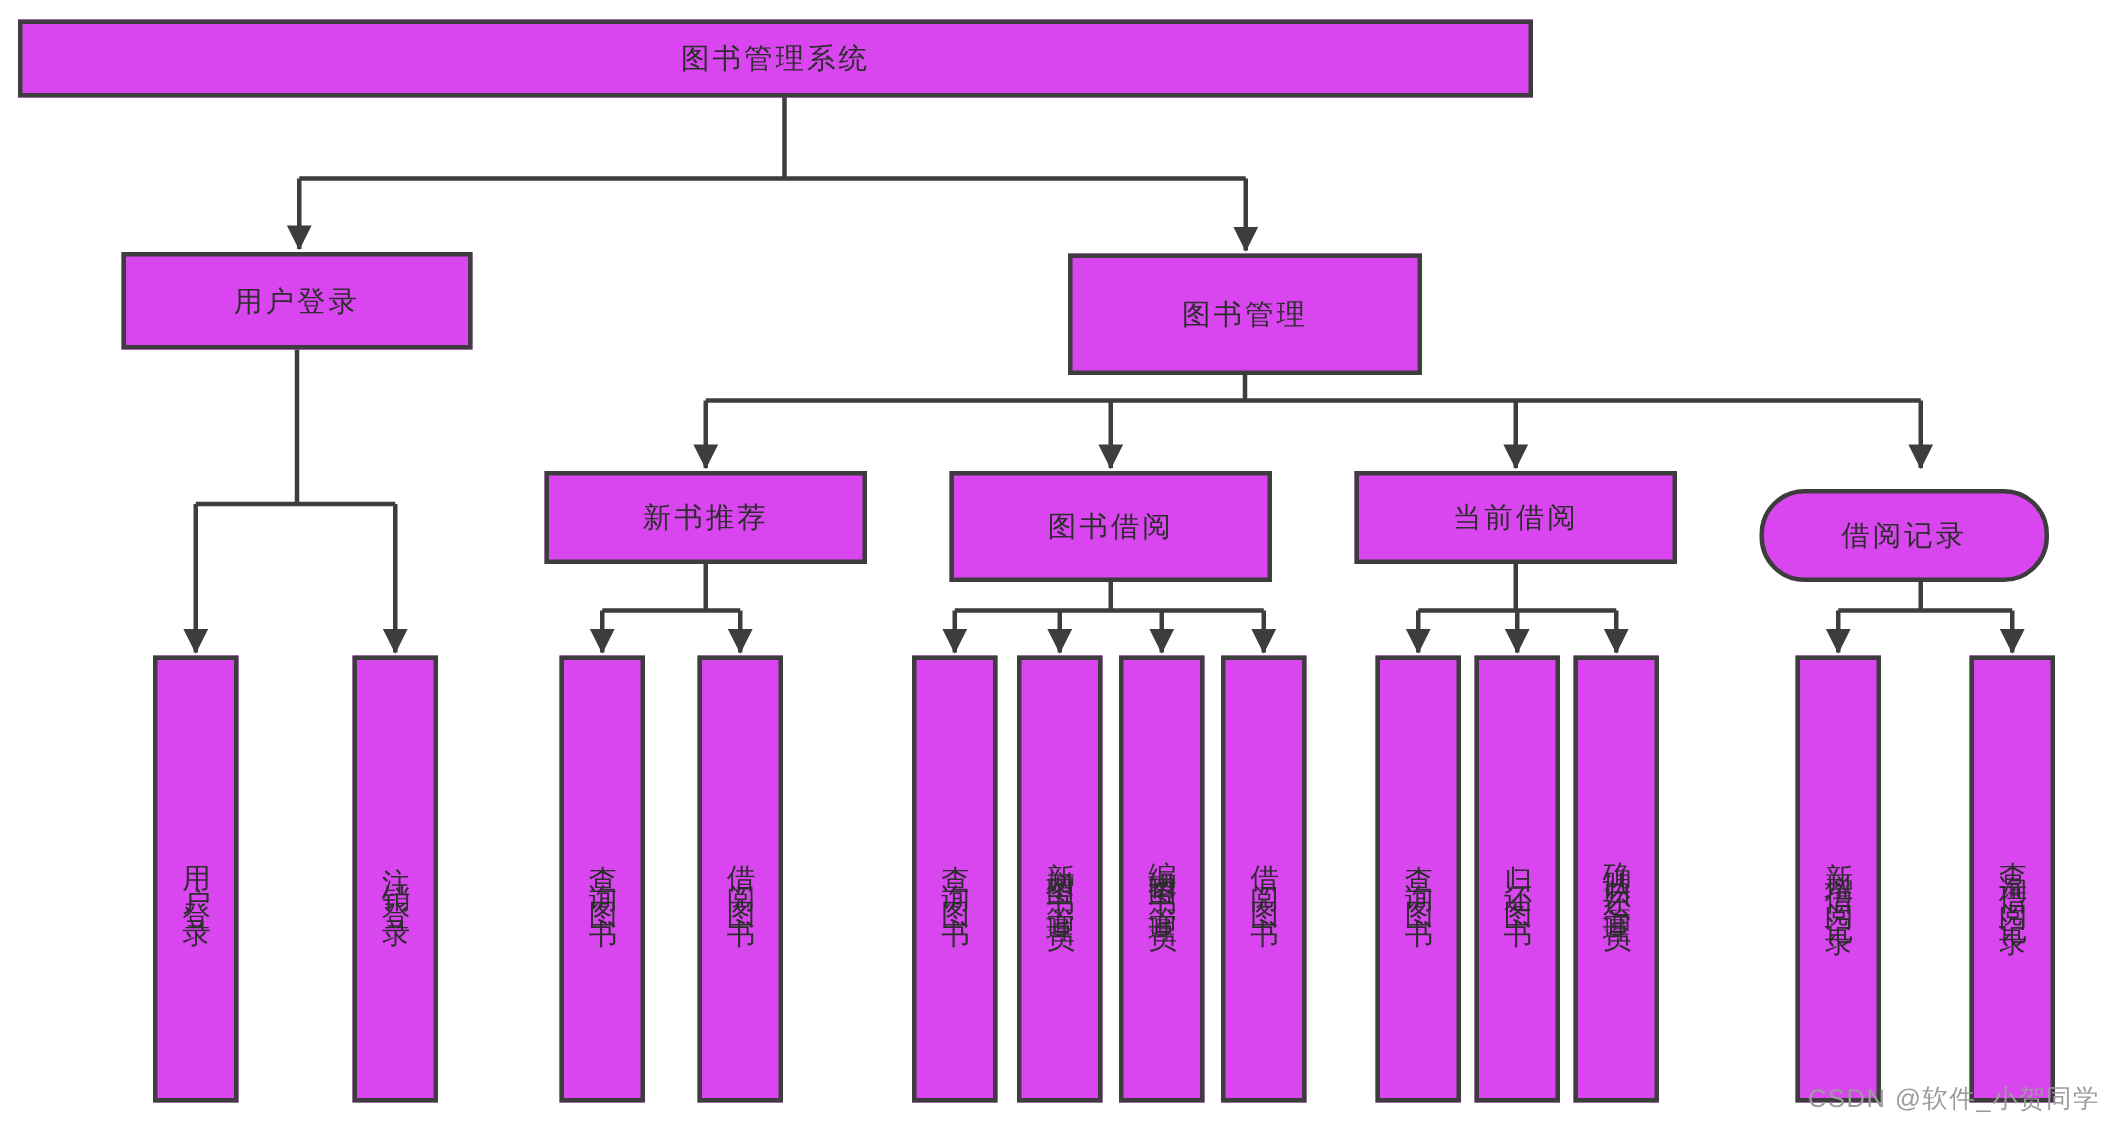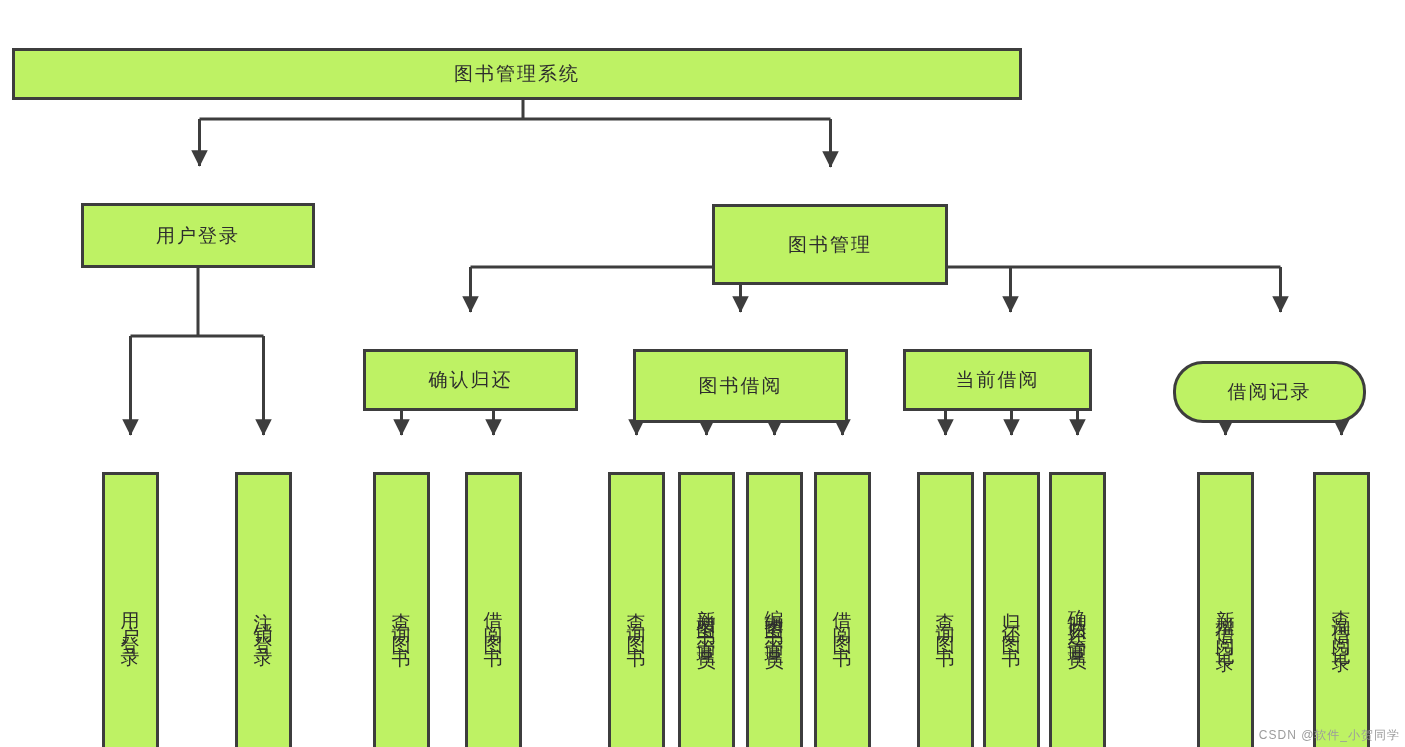--- a/index.html
+++ b/index.html
@@ -1,31 +1,30 @@
 <!DOCTYPE html>
 <html><head>
 <meta charset="utf-8">
 <style>
   html,body { margin:0; padding:0; background:#ffffff; font-family:"Liberation Sans","DejaVu Sans",sans-serif; }
   .canvas { position:relative; width:1405px; height:747px; background:#ffffff; overflow:hidden; }
   .connectors { position:absolute; left:0; top:0; width:1405px; height:747px; }
   .box {
-    position:absolute; box-sizing:border-box; background:#bef264;
+    position:absolute; box-sizing:border-box; background:#d946ef;
     border:3px solid #3d3d3d; color:#2d2d2d; z-index:2;
     display:flex; align-items:center; justify-content:center;
-    margin-top:35px;
   }
   .box.h { font-size:19px; letter-spacing:2px; white-space:nowrap; }
   .box.v {
     writing-mode:vertical-rl; text-orientation:mixed;
     font-size:19px; letter-spacing:12px; line-height:51px;
   }
   .watermark {
     position:absolute; right:5px; bottom:3px; z-index:6;
-    color:#9c9c9c; font-size:12px; letter-spacing:1px; white-space:nowrap;
+    color:#9c9c9c; font-size:17px; letter-spacing:1px; white-space:nowrap;
   }
 </style>
 </head>
 <body>
 
 <div class="canvas">
 
   <svg class="connectors" viewBox="0 0 1405 747" fill="none" stroke="#3d3d3d" stroke-width="3">
     <defs>
       <marker id="arrow" viewBox="0 0 10 10" refX="9.5" refY="5" markerWidth="6" markerHeight="5.5" orient="auto-start-reverse" markerUnits="strokeWidth">
@@ -65,23 +64,23 @@
     <path d="M1280.5 376 V407 M1225.5 407 H1341.5"></path>
     <line x1="1225.5" y1="407" x2="1225.5" y2="435" marker-end="url(#arrow)"></line>
     <line x1="1341.5" y1="407" x2="1341.5" y2="435" marker-end="url(#arrow)"></line>
   </svg>
 
   <div class="box h" style="left:12px; top:13px; width:1010px; height:52px;">图书管理系统</div>
 
   <div class="box h" style="left:81px; top:168px; width:234px; height:65px;">用户登录</div>
   <div class="box h" style="left:712px; top:169px; width:236px; height:81px;">图书管理</div>
 
-  <div class="box h" style="left:363px; top:314px; width:215px; height:62px;">确认归还</div>
+  <div class="box h" style="left:363px; top:314px; width:215px; height:62px;">新书推荐</div>
   <div class="box h" style="left:633px; top:314px; width:215px; height:74px;">图书借阅</div>
-  <div class="box h" style="left:903px; top:314px; width:189px; height:62px;">当前借阅</div>
+  <div class="box h" style="left:903px; top:314px; width:215px; height:62px;">当前借阅</div>
   <div class="box h" style="left:1173px; top:326px; width:193px; height:62px;border-radius:30px;">借阅记录</div>
 
   <div class="box v" style="left:102px; top:437px; width:57px; height:298px;">用户登录</div>
   <div class="box v" style="left:235px; top:437px; width:57px; height:298px;">注销登录</div>
 
   <div class="box v" style="left:373px; top:437px; width:57px; height:298px;">查询图书</div>
   <div class="box v" style="left:465px; top:437px; width:57px; height:298px;">借阅图书</div>
 
   <div class="box v" style="left:608px; top:437px; width:57px; height:298px;">查询图书</div>
   <div class="box v" style="left:678px; top:437px; width:57px; height:298px; letter-spacing:6px;">新增图书（管理员）</div>

